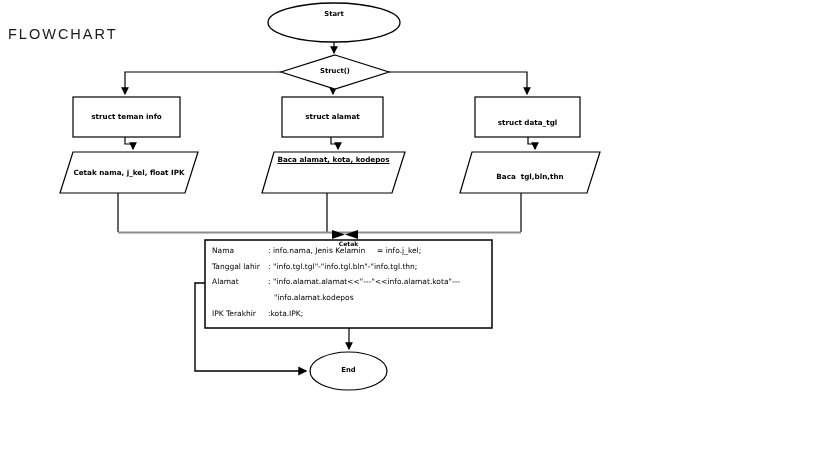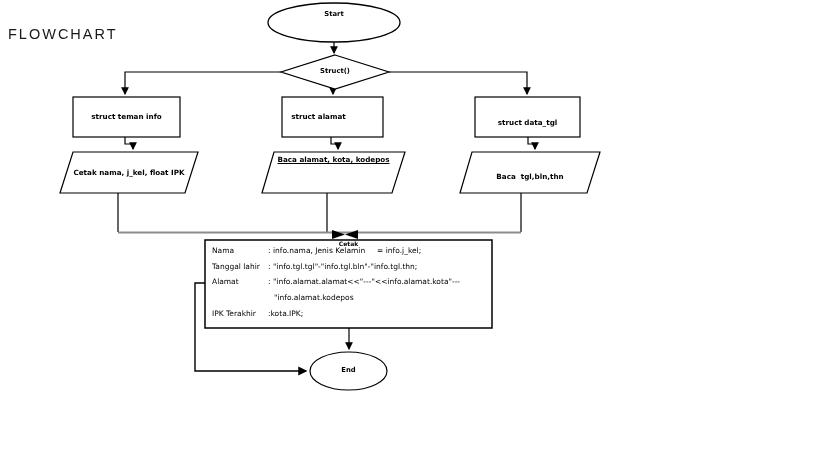--- a/index.html
+++ b/index.html
@@ -86,21 +86,21 @@
     <ellipse cx="348.5" cy="371" rx="38.5" ry="19" fill="#fff" stroke="#000" stroke-width="1.2"></ellipse>
   </svg>
 
   <div class="page-title">FLOWCHART</div>
 
   <div class="shape-label fs-terminal" style="left:268px;top:3px;width:132px;height:24px;">Start</div>
 
   <div class="shape-label fs-terminal" style="left:281px;top:55px;width:108px;height:34px;">Struct()</div>
 
   <div class="shape-label fs-shape" style="left:73px;top:97px;width:107px;height:40px;">struct teman info</div>
-  <div class="shape-label fs-shape" style="left:268px;top:97px;width:101px;height:40px;text-align:center;">struct alamat</div>
+  <div class="shape-label fs-shape" style="left:282px;top:97px;width:101px;height:40px;text-align:center;">struct alamat</div>
   <div class="shape-label fs-shape" style="left:475px;top:97px;width:105px;height:52px;">struct data_tgl</div>
 
   <div class="shape-label fs-shape" style="left:60px;top:152px;width:138px;height:41px;">Cetak nama, j_kel, float IPK</div>
   <div class="shape-label fs-shape" style="left:262px;top:147px;width:143px;height:26px;text-decoration:underline;">Baca alamat, kota, kodepos</div>
   <div class="shape-label fs-shape" style="left:460px;top:152px;width:140px;height:50px;">Baca  tgl,bln,thn</div>
 
   <div class="cetak-label">Cetak</div>
 
   <div class="cetak-body">
     <div class="cetak-row">

